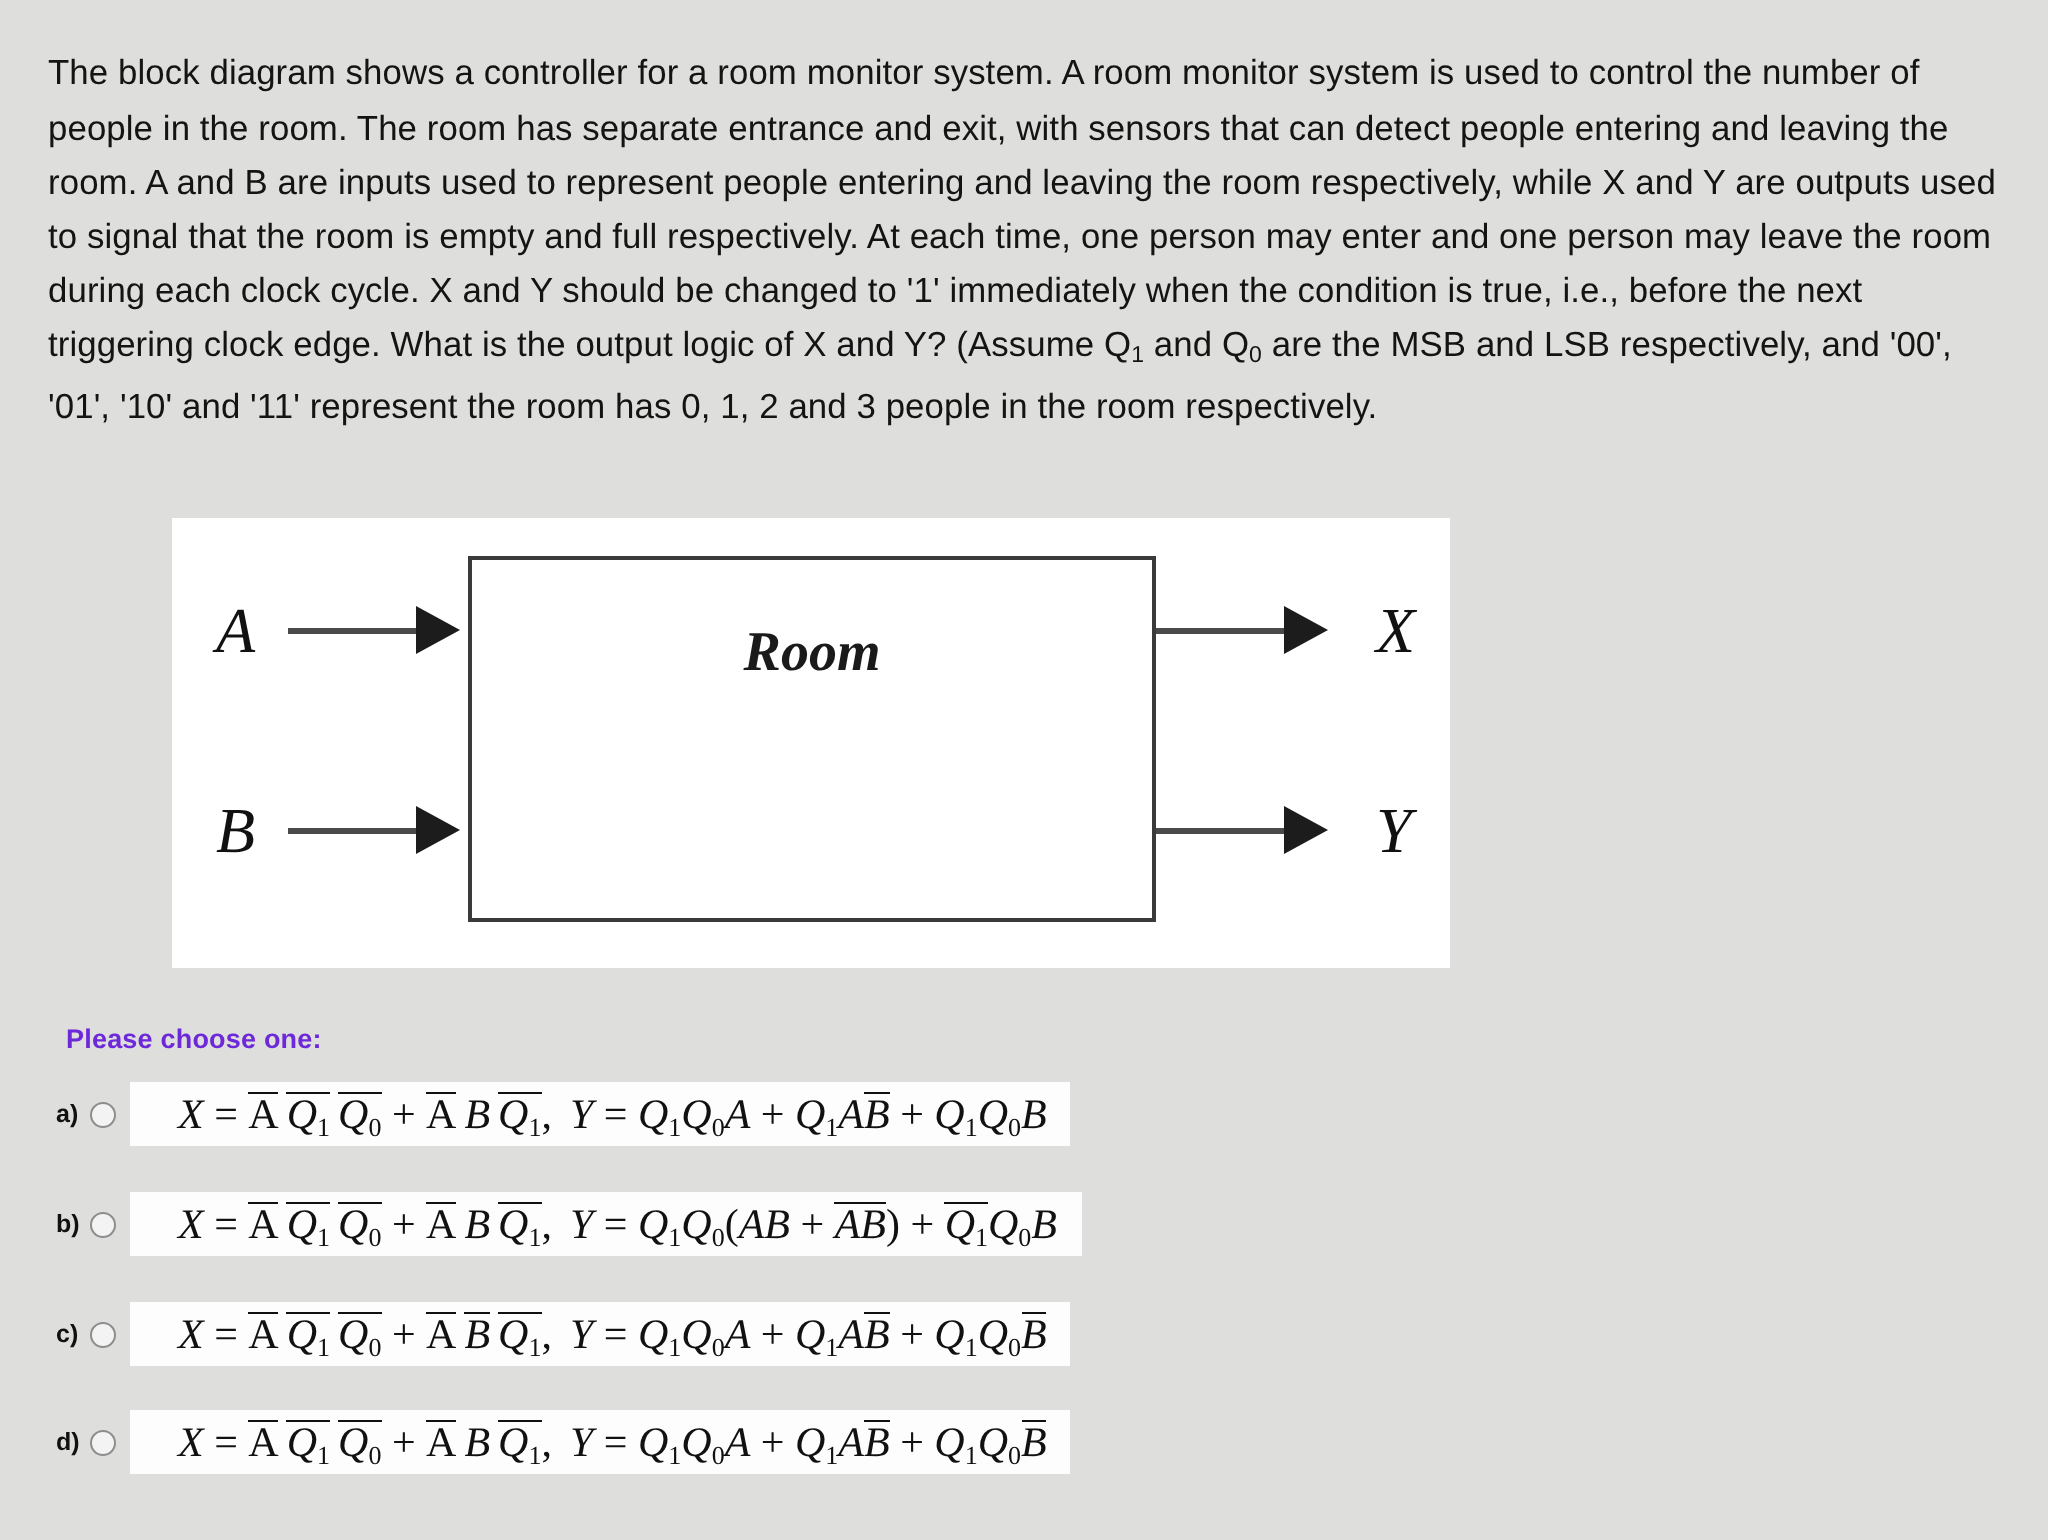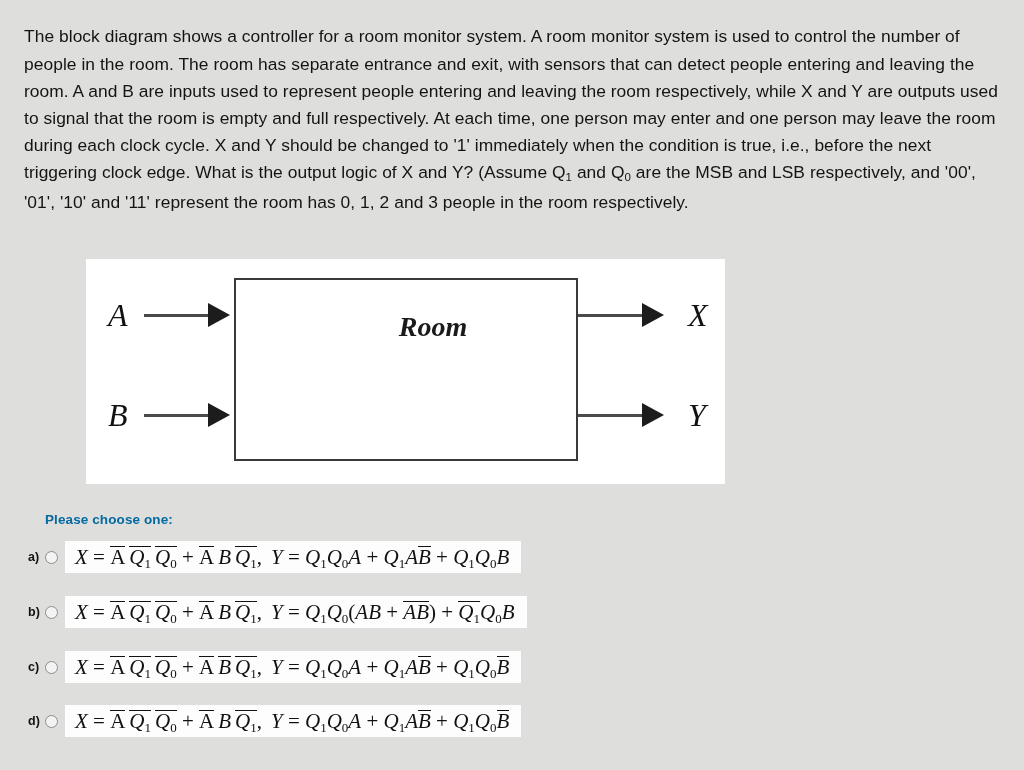--- a/index.html
+++ b/index.html
@@ -62,21 +62,20 @@
     left: 0;
     top: 26px;
     width: 100%;
     text-align: center;
     font-family: "Liberation Serif", serif;
     font-style: italic;
     font-weight: bold;
     font-size: 28px;
     line-height: 41px;
     color: #1a1a1a;
-    padding-left: 27px;
   }
 
   
   .sig-row {
     position: absolute;
     height: 40px;
   }
   .sig-label {
     position: absolute;
     font-family: "Liberation Serif", serif;
@@ -113,25 +112,25 @@
   .lbl-y { left: 602px; }
 
   .line-in { left: 58px; width: 66px; }
   .arrow-in { left: 122px; }
   .line-out { left: 492px; width: 66px; }
   .arrow-out { left: 556px; }
 
   
   .choose-label {
     position: absolute;
-    left: 29px;
+    left: 17px;
     top: 512px;
     font-size: 13.5px;
     font-weight: bold;
-    color: #0369a1;
+    color: #6d28d9;
     letter-spacing: 0.1px;
     padding-left: 16px;
   }
   .choice-row {
     position: absolute;
     left: 28px;
     display: flex;
     align-items: center;
     height: 32px;
   }
@@ -147,21 +146,21 @@
     height: 13px;
     border: 1.6px solid #8d8d8d;
     border-radius: 50%;
     background: #f3f3f3;
     flex: 0 0 13px;
     margin-right: 7px;
     box-sizing: border-box;
   }
   .formula-box {
     background: #fdfdfd;
-    padding: 3px 12px 4px 10px;
+    padding: 3px 12px 4px 24px;
     height: 100%;
     display: flex;
     align-items: center;
     box-sizing: border-box;
   }
   .formula {
     font-family: "Liberation Serif", serif;
     font-size: 21px;
     line-height: 1;
     color: #111;

